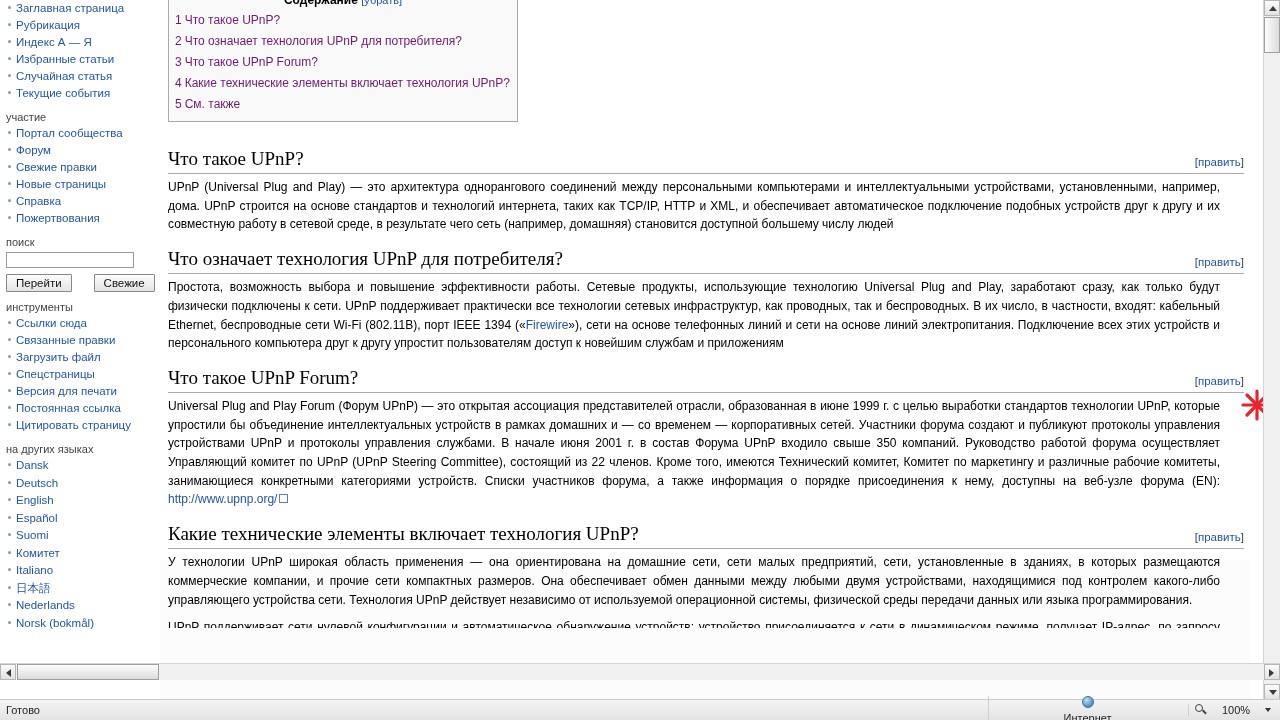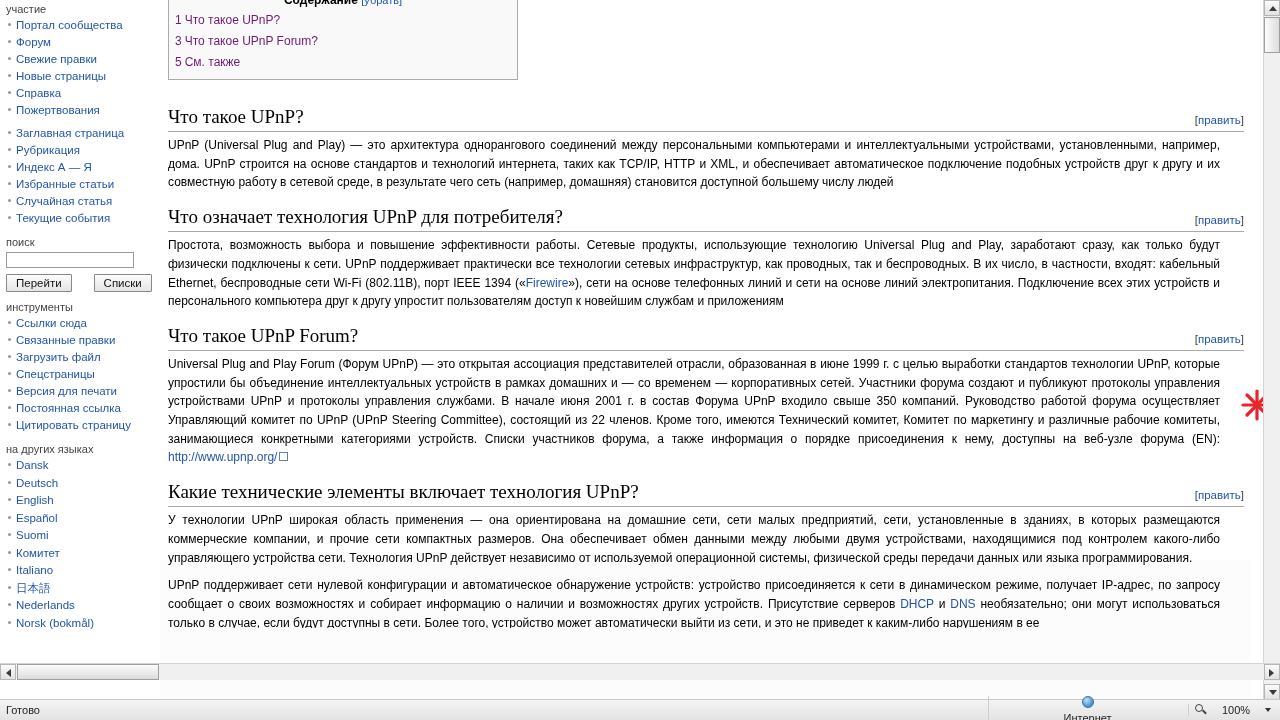--- a/index.html
+++ b/index.html
@@ -378,51 +378,51 @@
 </style>
 </head>
 <body>
 
 <div id="screen">
   <div class="topline"></div>
 
   <div id="content-area">
 
     <div id="sidebar">
+
+      <div class="side-block">
+        <ul class="side-list">
+          <li><a href="#">Заглавная страница</a></li>
+          <li><a href="#">Рубрикация</a></li>
+          <li><a href="#">Индекс А — Я</a></li>
+          <li><a href="#">Избранные статьи</a></li>
+          <li><a href="#">Случайная статья</a></li>
+          <li><a href="#">Текущие события</a></li>
+        </ul>
+      </div>
 
       <div class="side-block">
         <div class="side-head">участие</div>
         <ul class="side-list">
           <li><a href="#">Портал сообщества</a></li>
           <li><a href="#">Форум</a></li>
           <li><a href="#">Свежие правки</a></li>
           <li><a href="#">Новые страницы</a></li>
           <li><a href="#">Справка</a></li>
           <li><a href="#">Пожертвования</a></li>
         </ul>
       </div>
 
       <div class="side-block">
-        <ul class="side-list">
-          <li><a href="#">Заглавная страница</a></li>
-          <li><a href="#">Рубрикация</a></li>
-          <li><a href="#">Индекс А — Я</a></li>
-          <li><a href="#">Избранные статьи</a></li>
-          <li><a href="#">Случайная статья</a></li>
-          <li><a href="#">Текущие события</a></li>
-        </ul>
-      </div>
-
-      <div class="side-block">
         <div class="side-head">поиск</div>
         <div id="search-box">
           <input id="search-input" type="text" value="" style="">
           <div class="search-buttons">
             <button class="btn">Перейти</button>
-            <button class="btn">Списки</button>
+            <button class="btn">Свежие</button>
           </div>
         </div>
       </div>
 
       <div class="side-block">
         <div class="side-head">инструменты</div>
         <ul class="side-list">
           <li><a href="#">Ссылки сюда</a></li>
           <li><a href="#">Связанные правки</a></li>
           <li><a href="#">Загрузить файл</a></li>
@@ -455,21 +455,27 @@
       <div id="toc">
         <div class="toc-title">
           <span>Содержание</span>
           <a href="#">[убрать]</a>
         </div>
         <ul>
           <li>
             <a href="#"><span class="toc-num">1</span><span>Что такое UPnP?</span></a>
           </li>
           <li>
+            <a href="#"><span class="toc-num">2</span><span>Что означает технология UPnP для потребителя?</span></a>
+          </li>
+          <li>
             <a href="#"><span class="toc-num">3</span><span>Что такое UPnP Forum?</span></a>
+          </li>
+          <li>
+            <a href="#"><span class="toc-num">4</span><span>Какие технические элементы включает технология UPnP?</span></a>
           </li>
           <li>
             <a href="#"><span class="toc-num">5</span><span>См. также</span></a>
           </li>
         </ul>
       </div>
 
       <h2 class="sect">
         <span>Что такое UPnP?</span>
         <span class="editlink">

